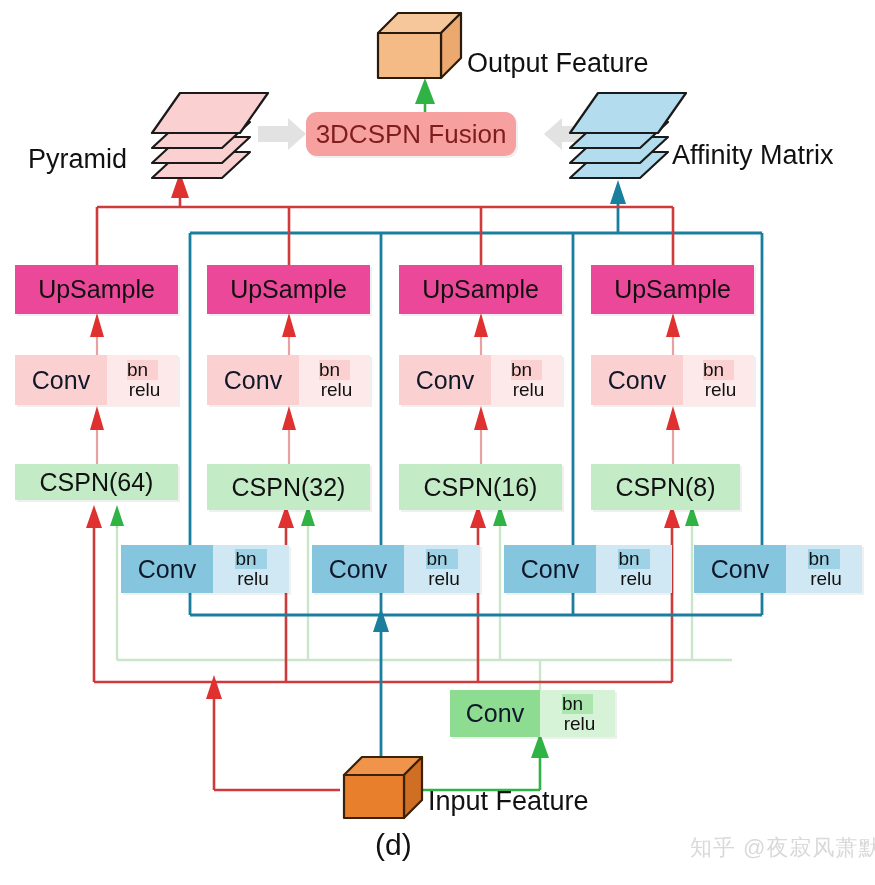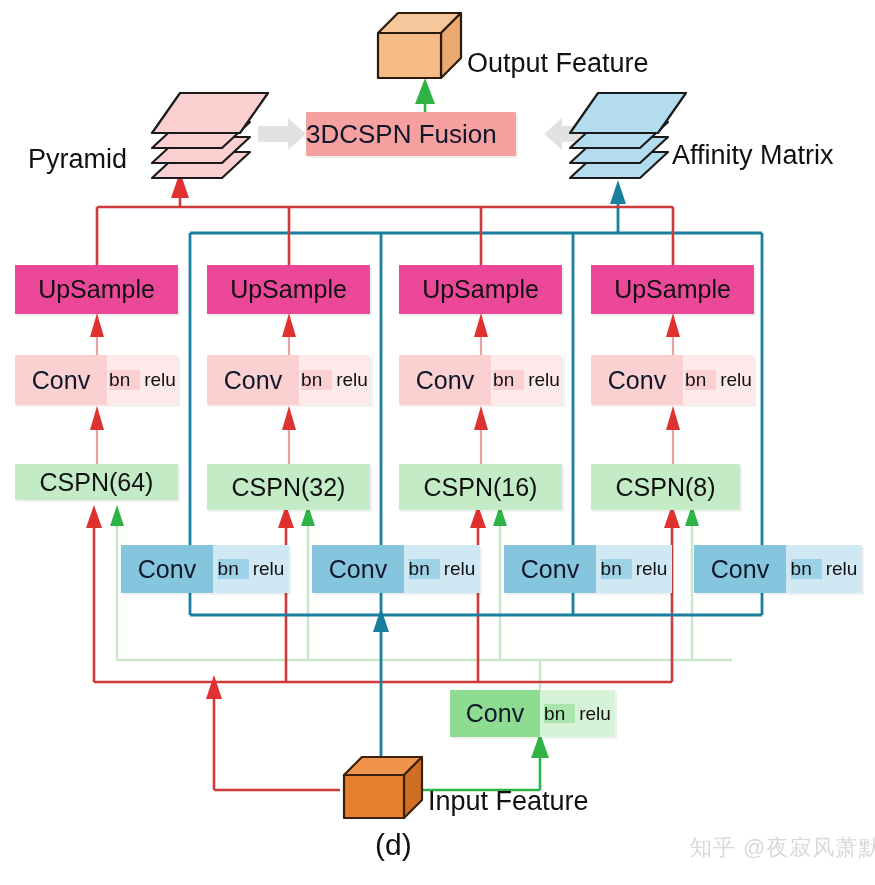--- a/index.html
+++ b/index.html
@@ -14,21 +14,21 @@
   .upsample{
     background:#ec4899;justify-content:center;
     font-size:25px;color:#111;
     box-shadow:2px 2px 0 rgba(0,0,0,0.06);
   }
 
   
   .convgrp{position:absolute;display:flex;align-items:stretch;
            box-shadow:2px 2px 0 rgba(0,0,0,0.06);}
   .convgrp .cmain{display:flex;align-items:center;justify-content:center;font-size:25px;color:#0f172a;}
-  .convgrp .cside{display:flex;flex-direction:row;justify-content:center;align-items:center;}
+  .convgrp .cside{display:flex;flex-direction:column;justify-content:center;align-items:center;}
   .convgrp .cside span{font-size:19px;line-height:1.05;color:#111;display:block;text-align:center;}
   .convgrp .cside .bn{padding-right:10px;}
   .convgrp .cside .relu{padding-left:4px;}
 
   .pinkgrp .cmain{background:#fbd0d0;}
   .pinkgrp .cside{background:#fde9e9;}
   .pinkgrp .cside .bn{background:#fbd0d0;}
 
   .bluegrp .cmain{background:#86c5de;}
   .bluegrp .cside{background:#cfe8f3;}
@@ -36,22 +36,22 @@
 
   .greengrp .cmain{background:#8ddc92;}
   .greengrp .cside{background:#d6f2d7;}
   .greengrp .cside .bn{background:#abe6ae;}
 
   
   .cspn{background:#c3ebc6;justify-content:center;font-size:25px;color:#111;
         box-shadow:2px 2px 0 rgba(0,0,0,0.06);}
 
   
-  .fusion{background:#f7a0a0;font-size:26px;color:#0f172a;
-          box-shadow:2px 2px 0 rgba(0,0,0,0.06);}
+  .fusion{background:#f7a0a0;justify-content:center;font-size:26px;color:#7f1d1d;
+          box-shadow:2px 2px 0 rgba(0,0,0,0.06);border-radius:11px;}
 
   
   .bigtxt{font-size:27px;color:#111;}
   .caption{font-size:30px;color:#111;}
   .wm{font-size:22px;color:#d9d9d9;letter-spacing:1px;}
 </style>
 </head>
 <body>
 
 <div id="stage">

